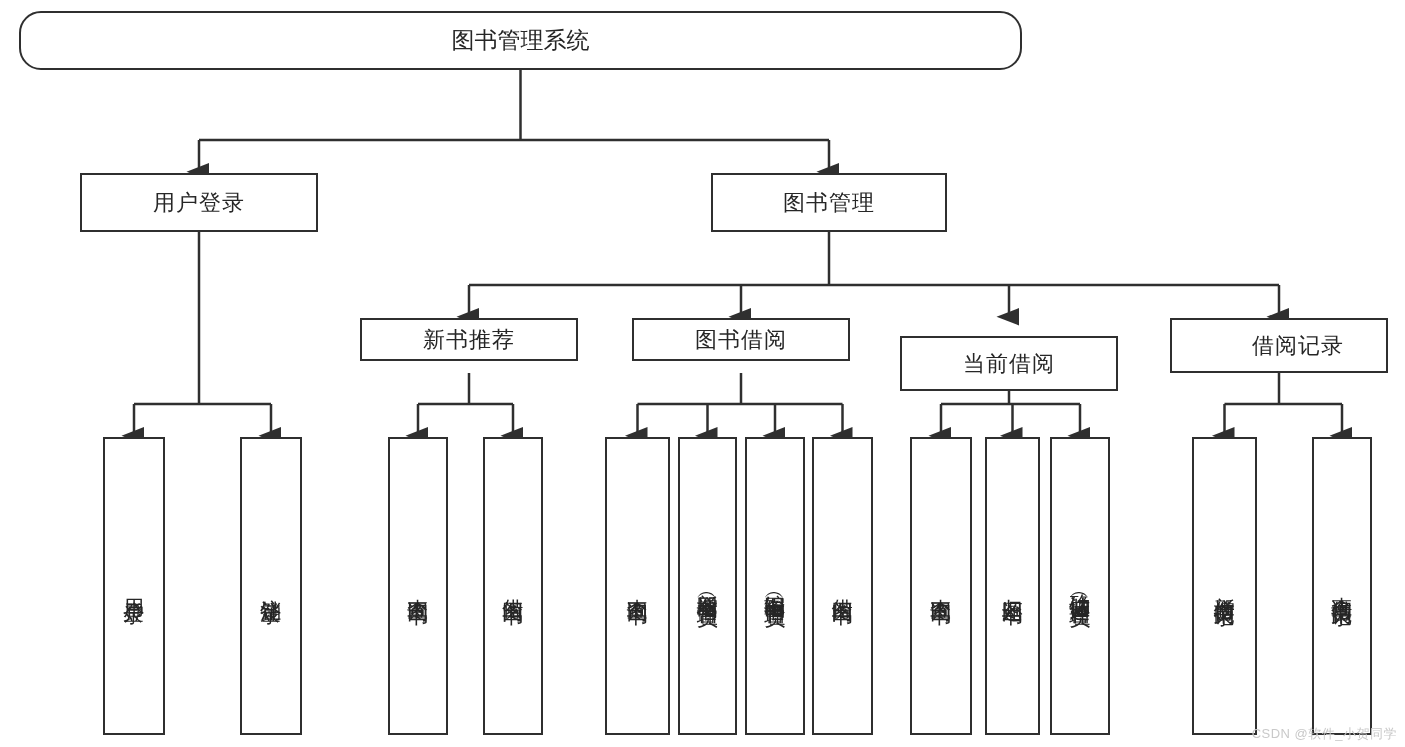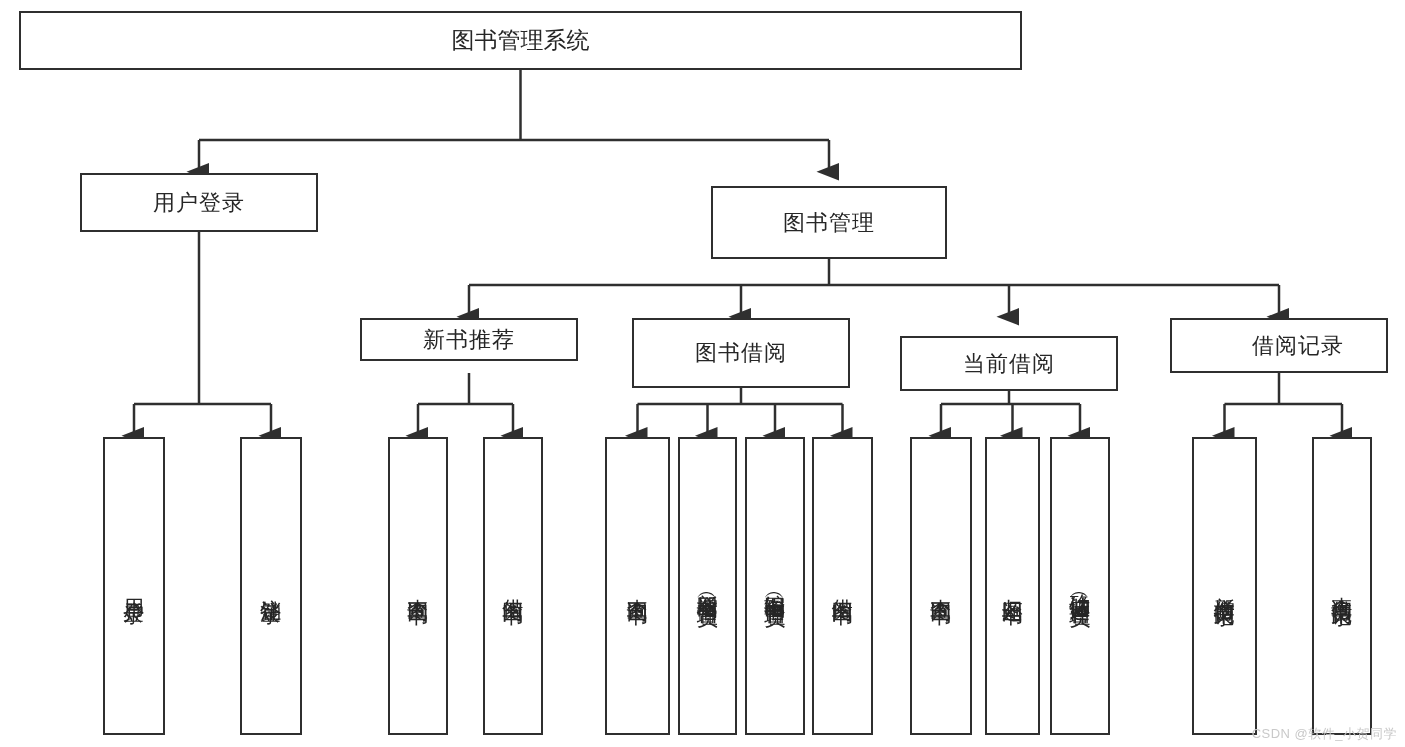--- a/index.html
+++ b/index.html
@@ -2,21 +2,21 @@
 <html><head>
 <meta charset="utf-8">
 <style>
   html,body{margin:0;padding:0;background:#ffffff;}
   body{width:1405px;height:747px;font-family:"Liberation Sans","DejaVu Sans",sans-serif;}
   #stage{position:relative;width:1405px;height:747px;overflow:hidden;background:#fff;}
   svg#wires{position:absolute;left:0;top:0;width:1405px;height:747px;}
   .node{position:absolute;box-sizing:border-box;background:#ffffff;border:2.5px solid #2f2f2f;
         display:flex;align-items:center;justify-content:center;color:#262626;}
   .node.h{font-size:22px;letter-spacing:1px;}
-  .node.root{font-size:23px;}
+  .node.root{font-size:23px;border-radius:22px;}
   .node.v{
     font-size:21px;line-height:1.12;text-align:center;
     writing-mode:vertical-rl;text-orientation:upright;
     letter-spacing:2px;white-space:normal;padding:6px 0;
   }
   .wm{position:absolute;right:8px;bottom:4px;font-size:13px;color:#c9c9c9;letter-spacing:0.5px;
       font-family:"Liberation Sans","DejaVu Sans",sans-serif;}
 </style>
 </head>
 <body>
@@ -61,24 +61,24 @@
         <path d="M1279,373 L1279,404"></path>
         <path d="M1224.5,404 L1342,404"></path>
         <path d="M1224.5,404 L1224.5,435" marker-end="url(#arrow)"></path>
         <path d="M1342,404 L1342,435" marker-end="url(#arrow)"></path>
       </g>
   </svg>
 
   <div class="node root" style="left: 19px; top: 11px; width: 1003px; height: 59px;">图书管理系统</div>
 
   <div class="node h" style="left: 80px; top: 173px; width: 238px; height: 59px;">用户登录</div>
-  <div class="node h" style="left: 711px; top: 186px; width: 236px; height: 73px;">图书管理</div>
+  <div class="node h" style="left: 711px; top: 173px; width: 236px; height: 59px;">图书管理</div>
 
   <div class="node h" style="left: 360px; top: 318px; width: 218px; height: 43px;">新书推荐</div>
-  <div class="node h" style="left: 632px; top: 318px; width: 218px; height: 70px;">图书借阅</div>
+  <div class="node h" style="left: 632px; top: 318px; width: 218px; height: 43px;">图书借阅</div>
   <div class="node h" style="left: 900px; top: 336px; width: 218px; height: 55px;">当前借阅</div>
   <div class="node h" style="left: 1170px; top: 318px; width: 218px; height: 55px; padding-left: 38px;">借阅记录</div>
 
   <div class="node v" style="left: 103px; top: 437px; width: 62px; height: 298px;">用户登录</div>
   <div class="node v" style="left: 240px; top: 437px; width: 62px; height: 298px;">注销登录</div>
   <div class="node v" style="left: 388px; top: 437px; width: 60px; height: 298px;">查询图书</div>
   <div class="node v" style="left: 483px; top: 437px; width: 60px; height: 298px;">借阅图书</div>
   <div class="node v" style="left: 605px; top: 437px; width: 65px; height: 298px;">查询图书</div>
   <div class="node v" style="left: 678px; top: 437px; width: 59px; height: 298px;">新增图书（管理员）</div>
   <div class="node v" style="left: 745px; top: 437px; width: 60px; height: 298px;">编辑图书（管理员）</div>

